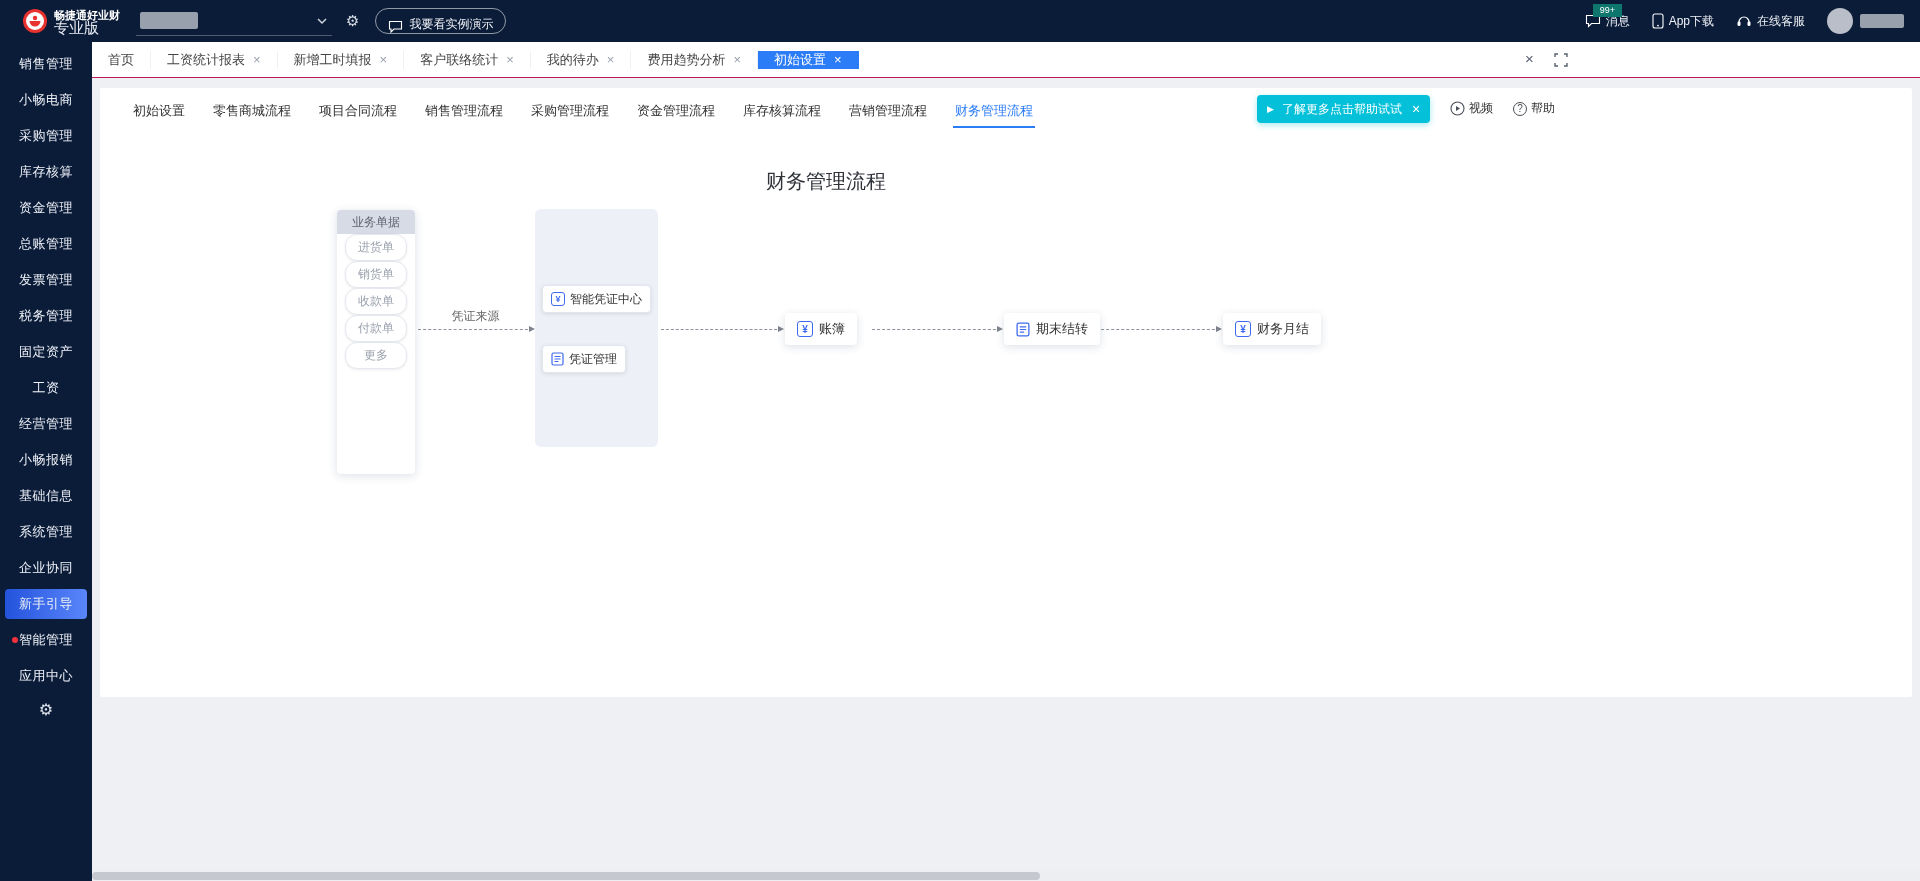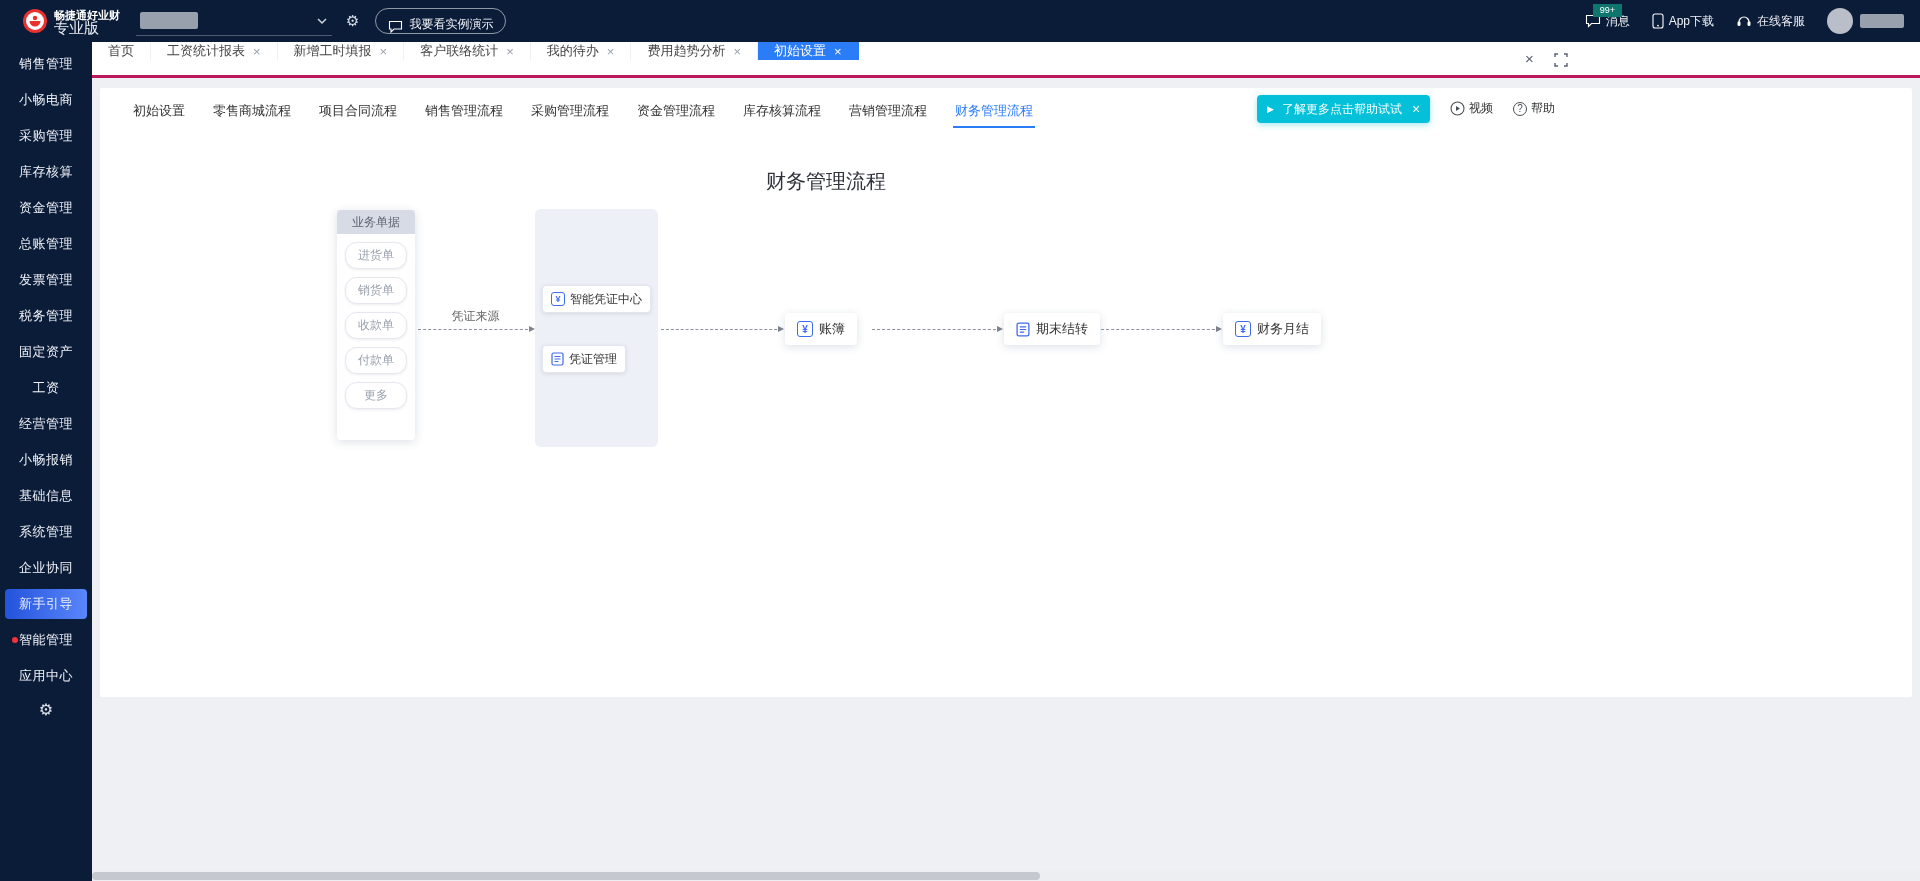--- a/index.html
+++ b/index.html
@@ -25,21 +25,21 @@
   .name-redacted{width:44px;height:14px}
 
   
   .sidebar{position:absolute;top:42px;left:0;width:92px;bottom:0;background:#0b1c39;padding-top:4px;z-index:4}
   .sb-item{height:36px;display:flex;align-items:center;justify-content:center;font-size:13px;font-weight:500;color:#eef1f7;cursor:pointer;position:relative;letter-spacing:.5px}
   .sb-item.active{background:linear-gradient(90deg,#2353dc,#5a86fa);border-radius:4px;height:30px;margin:3px 5px}
   .red-dot{position:absolute;left:12px;top:50%;transform:translateY(-50%);width:6px;height:6px;border-radius:50%;background:#f5313d}
   .sb-gear{position:absolute;top:658px;left:0;width:100%;text-align:center;color:#dce1ea;font-size:16px;cursor:pointer}
 
   
-  .tabbar{position:absolute;top:42px;left:92px;right:0;height:36px;background:#fff;display:flex;align-items:flex-start;border-bottom:3px solid #be185d;z-index:3}
+  .tabbar{position:absolute;top:42px;left:92px;right:0;height:36px;background:#fff;display:flex;align-items:center;border-bottom:1px solid #be185d;z-index:3}
   .tab{display:flex;align-items:center;gap:8px;padding:0 16px;font-size:13px;color:#444;border-right:1px solid #eef0f3;cursor:pointer;white-space:nowrap}
   .tab-close{font-size:13px;color:#9aa0ab;line-height:1}
   .tab.active{background:#2b7cf7;color:#fff;border-right-color:#2b7cf7}
   .tab.active .tab-close{color:#fff}
   .tabbar-close{position:absolute;left:1433px;top:8px;font-size:15px;color:#596070;cursor:pointer}
   .tabbar-fs{position:absolute;left:1462px;top:11px;cursor:pointer;line-height:0}
 
   
   .content{position:absolute;top:78px;left:92px;right:0;bottom:0;background:#eef0f4}
   .card{position:absolute;top:10px;left:8px;right:8px;height:609px;background:#fff;border-radius:2px}
@@ -51,23 +51,23 @@
   .help-banner{position:absolute;left:1157px;top:7px;height:28px;background:#04c1d9;border-radius:4px;display:flex;align-items:center;gap:8px;padding:0 10px;color:#fff;font-size:12px;box-shadow:0 2px 6px rgba(4,193,217,.35);z-index:2;cursor:pointer;white-space:nowrap}
   .banner-play{font-size:9px;line-height:1}
   .banner-close{font-size:14px;margin-left:2px;cursor:pointer}
   .video-help{position:absolute;left:1350px;top:12px;display:flex;gap:20px;align-items:flex-start;font-size:12px;color:#333}
   .vh-item{display:flex;align-items:center;gap:4px;cursor:pointer;white-space:nowrap}
   .qmark{width:14px;height:14px;border:1px solid #4a4f57;border-radius:50%;font-size:10px;display:flex;align-items:center;justify-content:center;color:#4a4f57}
 
   .flow-title{position:absolute;top:80px;left:0;width:1452px;text-align:center;font-size:20px;font-weight:500;color:#30333a}
 
   
-  .docs-panel{position:absolute;left:237px;top:122px;width:78px;height:230px;background:#fff;border-radius:4px;box-shadow:0 2px 10px rgba(40,60,100,.16)}
+  .docs-panel{position:absolute;left:237px;top:122px;width:78px;height:264px;background:#fff;border-radius:4px;box-shadow:0 2px 10px rgba(40,60,100,.16)}
   .docs-header{height:24px;background:#d7dbe5;border-radius:4px 4px 0 0;display:flex;align-items:center;justify-content:center;font-size:12px;color:#5c6270}
-  .doc-item{width:62px;height:27px;margin:8px auto 0;background:#fff;border:1px solid #e5e8ee;border-radius:12px;box-shadow:0 1px 3px rgba(0,0,0,.08);display:flex;align-items:center;justify-content:center;font-size:12px;color:#9aa0ac;cursor:pointer}
+  .doc-item{width:62px;height:27px;margin:0 auto 0;background:#fff;border:1px solid #e5e8ee;border-radius:12px;box-shadow:0 1px 3px rgba(0,0,0,.08);display:flex;align-items:center;justify-content:center;font-size:12px;color:#9aa0ac;cursor:pointer}
 
   .center-panel{position:absolute;left:435px;top:121px;width:123px;height:238px;background:#edf0f6;border-radius:6px}
   .flow-btn{position:absolute;height:28px;background:#fff;border:1px solid #e2e6ee;border-radius:4px;box-shadow:0 1px 4px rgba(0,0,0,.1);display:flex;align-items:center;gap:5px;padding:0 8px;font-size:12px;color:#333;cursor:pointer;white-space:nowrap}
   .btn-smart{left:442px;top:197px}
   .btn-voucher{left:442px;top:257px}
 
   .yuan-box{width:14px;height:14px;border:1.5px solid #3f6bf0;border-radius:3px;color:#3f6bf0;font-size:9px;font-weight:bold;display:flex;align-items:center;justify-content:center;flex:none}
   .yuan-box.lg{width:16px;height:16px;font-size:10px}
 
   .chain-box{position:absolute;top:225px;height:32px;background:#fff;border-radius:4px;box-shadow:0 2px 8px rgba(40,60,100,.16);display:flex;align-items:center;gap:6px;padding:0 12px;font-size:13px;color:#333;cursor:pointer;white-space:nowrap}

